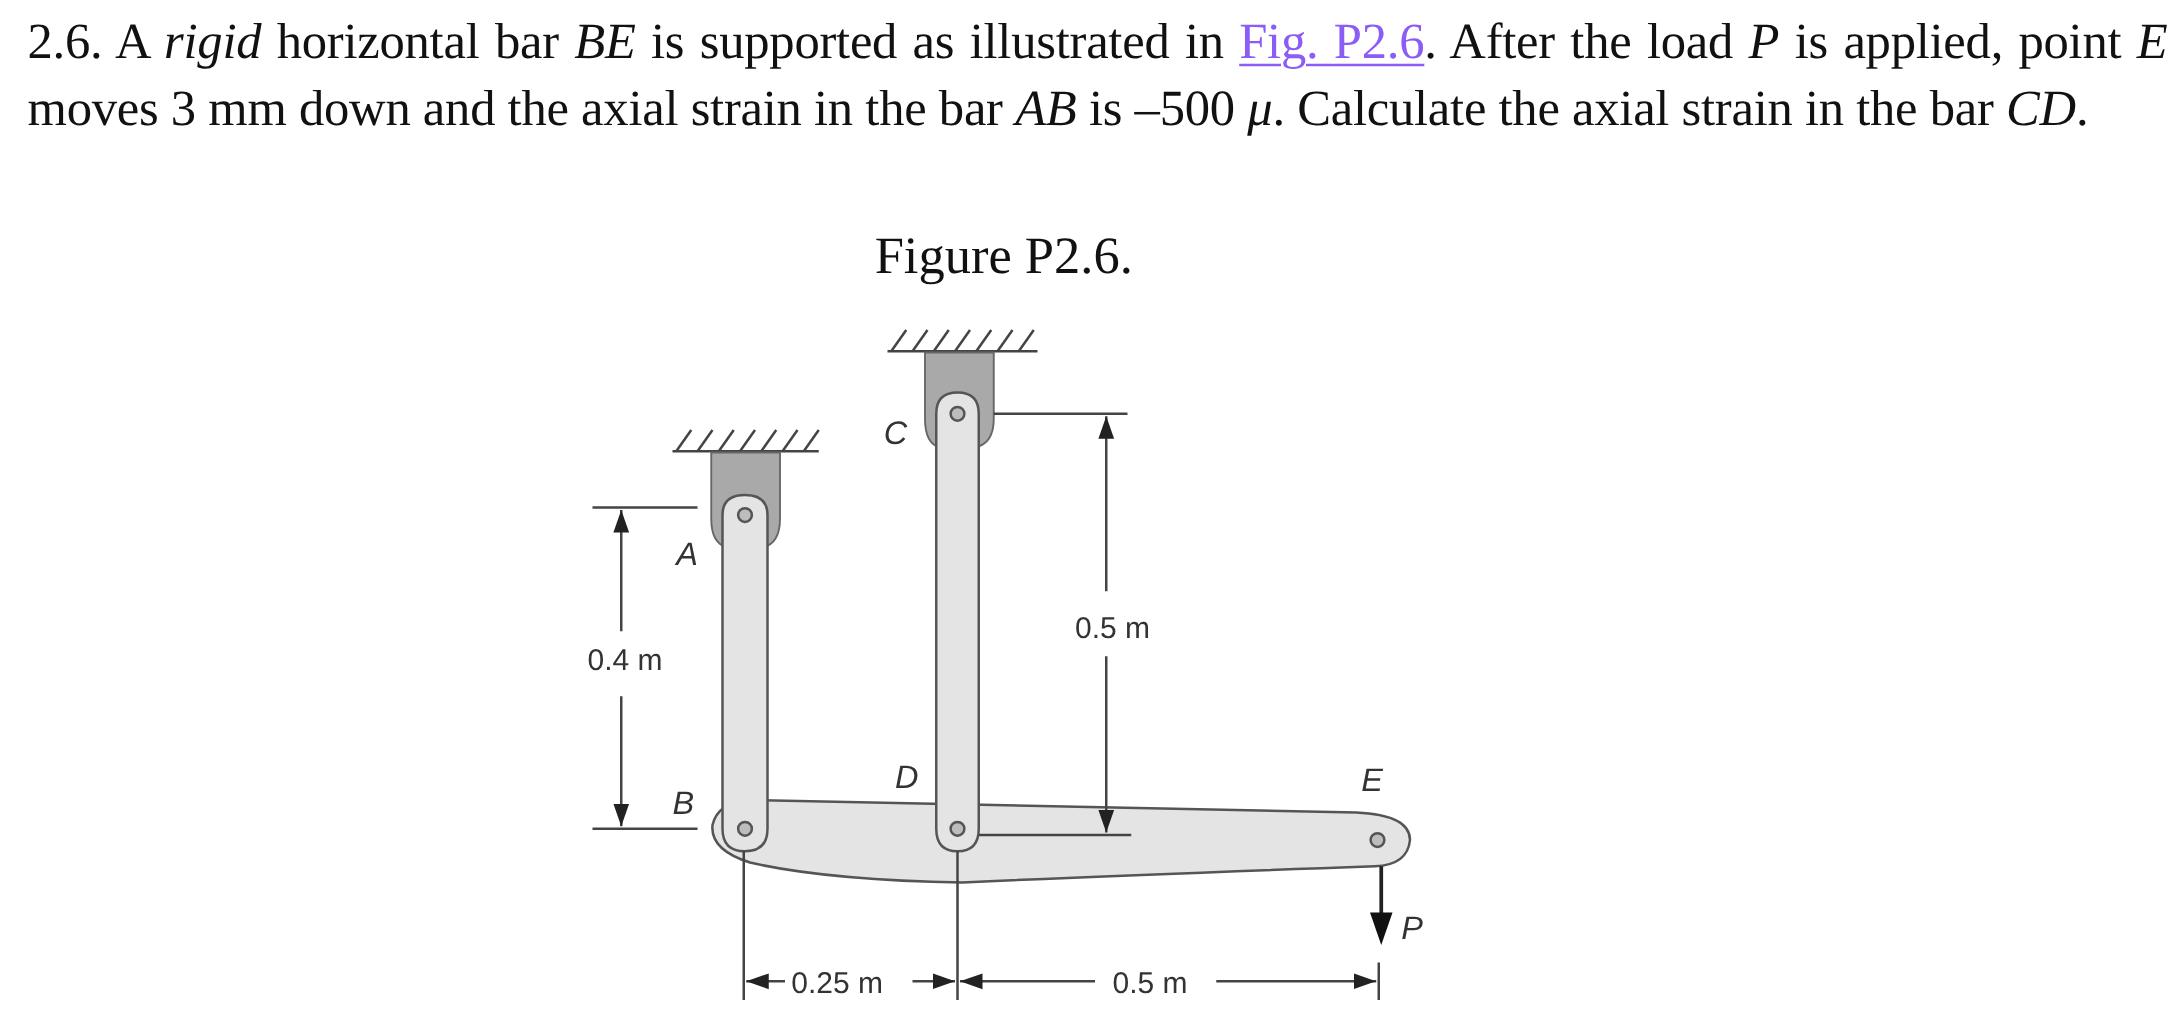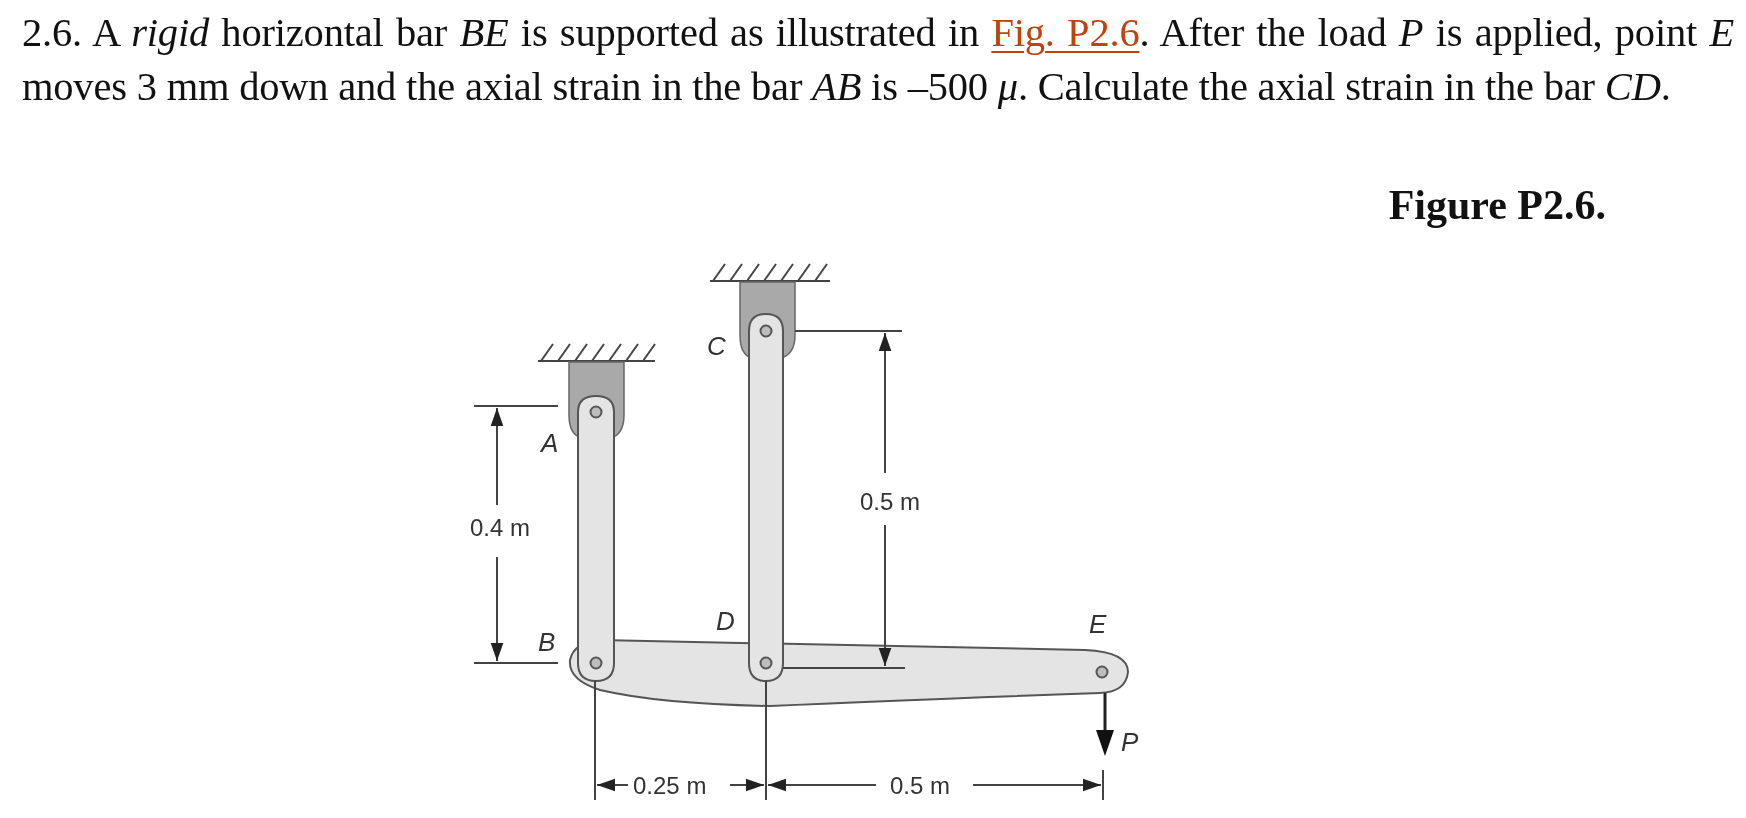--- a/index.html
+++ b/index.html
@@ -22,32 +22,32 @@
     width: 1712px;
     font-size: 40.5px;
     line-height: 54px;
     text-align: justify;
     text-align-last: left;
     letter-spacing: -0.2px;
   }
   .problem .num { font-weight: normal; }
   .problem i { }
   .problem a {
-    color: #c2410c;
+    color: #8b5cf6;
     text-decoration: underline;
     text-decoration-thickness: 2px;
     text-underline-offset: 5px;
   }
   .fig-title {
     position: absolute;
     left: 0;
     width: 1606px;
     top: 180px;
-    text-align: right;
-    font-weight: bold;
+    text-align: center;
+    font-weight: normal;
     font-size: 42px;
     line-height: 50px;
   }
   svg.figure {
     position: absolute;
     left: 0;
     top: 0;
   }
   .lbl {
     font-family: "Liberation Sans", "DejaVu Sans", sans-serif;

